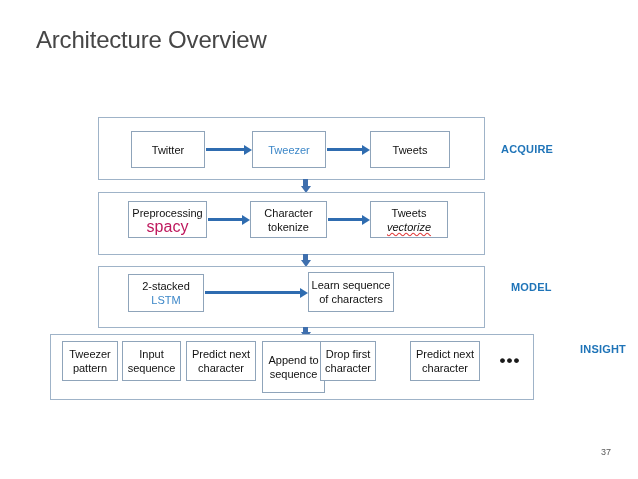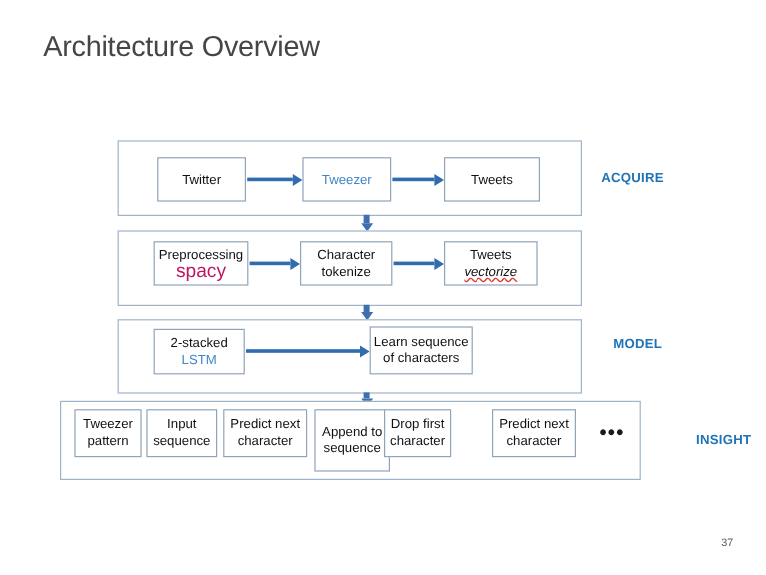--- a/index.html
+++ b/index.html
@@ -158,21 +158,21 @@
     font-size: 11px;
     font-weight: bold;
     line-height: 14px;
     letter-spacing: 0.2px;
     color: #1f74b8;
     white-space: pre-line;
   }
   .sl-acquire   { left: 501px; top: 142px; }
   .sl-refine    { left: 511px; top: 210px; }
   .sl-model     { left: 511px; top: 280px; }
-  .sl-insight   { left: 548px; top: 360px; padding-left: 32px; }
+  .sl-insight   { left: 548px; top: 342px; padding-left: 32px; }
 
   
   #page-number {
     position: absolute;
     right: 27px;
     bottom: 22px;
     font-size: 9px;
     color: #5a5a5a;
     text-align: center;
   }

